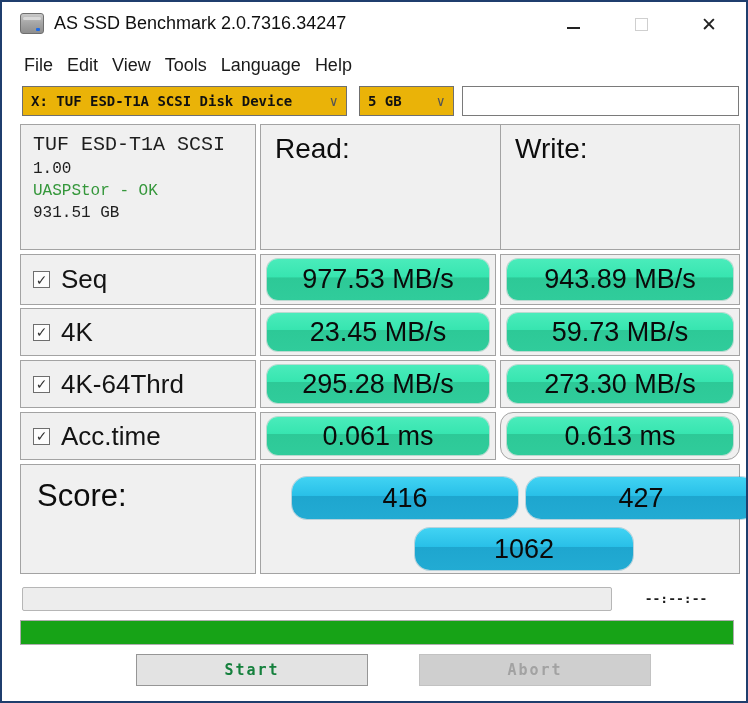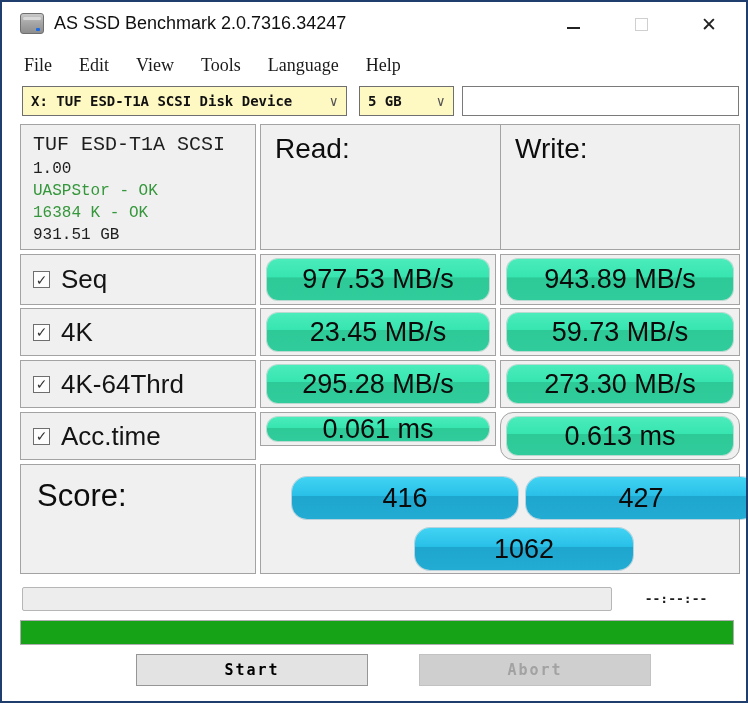--- a/index.html
+++ b/index.html
@@ -23,27 +23,27 @@
   .title-text { position:absolute; left:52px; top:11px; font-size:18px; color:#101010; }
   .winbtn { position:absolute; top:8px; width:38px; height:28px; display:flex;
     align-items:center; justify-content:center; font-size:17px; color:#222; background:transparent; }
   .btn-min { left:552px; }
   .btn-max { left:620px; }
   .btn-close { left:688px; font-size:19px; }
   .max-box { width:13px; height:13px; border:1px solid #cfcfcf; display:inline-block; }
   .min-line { display:inline-block; width:13px; border-bottom:2px solid #222; margin-top:8px; }
 
   
-  .menubar { position:absolute; left:22px; top:53px; display:flex; gap:27px;
-    font-size:18px; color:#1a1a1a;font-family:Liberation Serif, serif; }
+  .menubar { position:absolute; left:22px; top:53px; display:flex; gap:14px;
+    font-size:18px; color:#1a1a1a; }
   .menu-item { cursor:default; }
 
   
   .combo {
-    position:absolute; top:84px; height:30px; background:#fef9c3; border:1px solid #6f6f6f;
+    position:absolute; top:84px; height:30px; background:#eab308; border:1px solid #6f6f6f;
     font-family:"DejaVu Sans Mono", monospace; font-size:14px; font-weight:700; color:#111;
     display:flex; align-items:center; padding:0 8px;
   }
   .combo .chev { margin-left:auto; font-weight:400; font-size:14px; color:#555; }
   .combo-drive { left:20px; width:325px; }
   .combo-size { left:357px; width:95px; }
   .toolbar-textbox { position:absolute; left:460px; top:84px; width:277px; height:30px;
     background:#ffffff; border:1px solid #7a7a7a; font-size:14px; padding:0 6px; outline:none; }
 
   
@@ -89,21 +89,21 @@
     background:#ededed; border:1px solid #b6b6b6; border-radius:2px; }
   .time-text { position:absolute; left:634px; top:589px; width:80px; text-align:center;
     font-family:"DejaVu Sans Mono", monospace; font-size:13px; font-weight:700; color:#1c1c1c; }
   .overall-bar { position:absolute; left:18px; top:618px; width:714px; height:25px;
     background:#17a317; border:1px solid #aeaeae; }
 
   
   .action-btn { position:absolute; top:652px; width:232px; height:32px;
     display:flex; align-items:center; justify-content:center;
     font-family:"DejaVu Sans Mono", monospace; font-size:15px; font-weight:700; letter-spacing:2px; }
-  .btn-start { left:134px; background:#e3e3e3; border:1px solid #969696; color:#000000; }
+  .btn-start { left:134px; background:#e3e3e3; border:1px solid #969696; color:#15803d; }
   .btn-abort { left:417px; background:#cfcfcf; border:1px solid #c2c2c2; color:#a2a2a2; }
 </style>
 </head>
 <body>
 
 <div class="window">
 
   <div class="titlebar">
     <div class="app-icon"></div>
     <div class="title-text">AS SSD Benchmark 2.0.7316.34247</div>
@@ -134,21 +134,20 @@
   <div class="combo combo-size">
     <span>5 GB</span>
     <span class="chev">∨</span>
   </div>
   <input class="toolbar-textbox" value="" style="">
 
   <div class="panel info-panel">
     <div class="info-model">TUF ESD-T1A SCSI</div>
     <div class="info-line">1.00</div>
     <div class="info-line info-ok">UASPStor - OK</div>
-    <div class="info-line info-ok">16384 K - OK</div>
     <div class="info-line">931.51 GB</div>
   </div>
   <div class="panel hdr-read">
     <div class="hdr-label">Read:</div>
   </div>
   <div class="panel hdr-write">
     <div class="hdr-label">Write:</div>
   </div>
 
   <div class="panel row-label" style="top:252px; height:51px;">
@@ -189,21 +188,21 @@
   <div class="panel row-write" style="top:358px; height:48px;">
     <div class="pill pill-green">273.30 MB/s</div>
   </div>
 
   <div class="panel row-label" style="top:410px; height:48px;">
     <span class="checkbox">
         <span>✓</span>
       </span>
     <span class="row-text">Acc.time</span>
   </div>
-  <div class="panel row-read" style="top:410px; height:34px;">
+  <div class="panel row-read" style="top:410px; height:48px;">
     <div class="pill pill-green">0.061 ms</div>
   </div>
   <div class="panel row-write" style="top:410px; height:48px;border-radius:13px;">
     <div class="pill pill-green">0.613 ms</div>
   </div>
 
   <div class="panel score-label-panel">
     <div class="score-text">Score:</div>
   </div>
   <div class="panel score-pills-panel">

